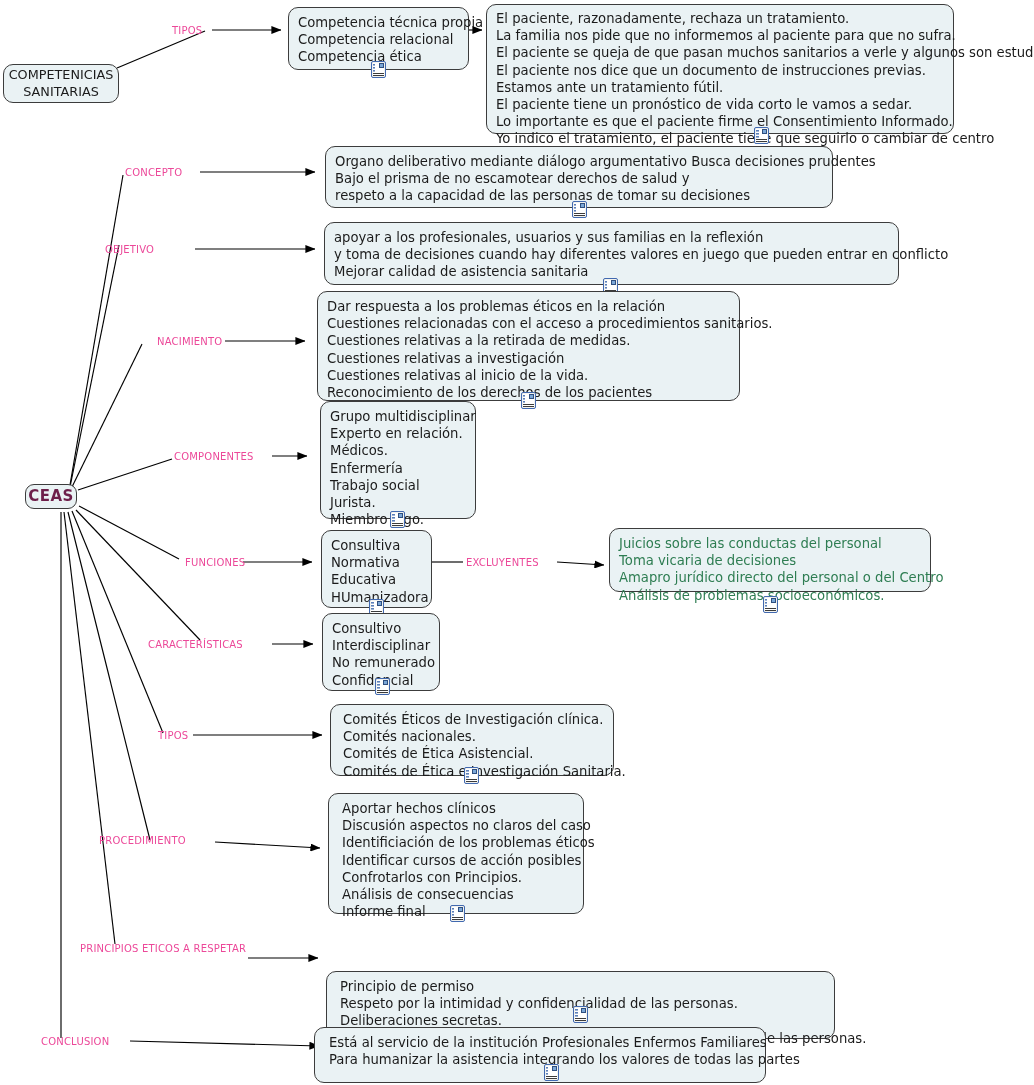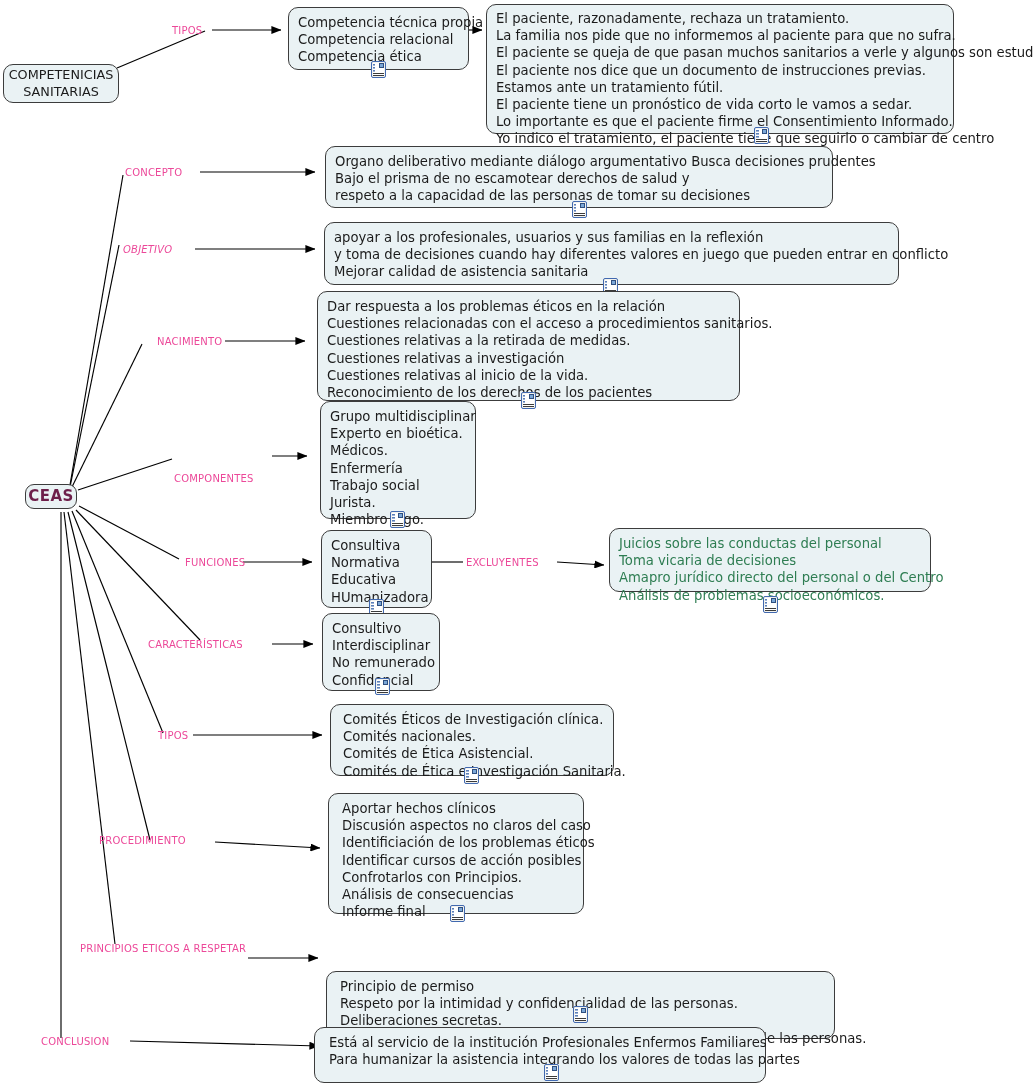--- a/index.html
+++ b/index.html
@@ -168,21 +168,21 @@
   <div class="rel" style="left:125px;top:165px;">CONCEPTO</div>
   <div class="node" style="left:325px;top:146px;width:508px;height:62px;">
     <span class="ln">Organo deliberativo mediante diálogo argumentativo Busca decisiones prudentes</span>
     <span class="ln">Bajo el prisma de no escamotear derechos de salud y</span>
     <span class="ln">respeto a la capacidad de las personas de tomar su decisiones</span>
   </div>
   <div class="note" style="left:572px;top:201px;">
       <i></i>
     </div>
 
-  <div class="rel" style="left:123px;top:242px;font-style:italic;">OBJETIVO</div>
+  <div class="rel" style="left:105px;top:242px;">OBJETIVO</div>
   <div class="node" style="left:324px;top:222px;width:575px;height:63px;">
     <span class="ln">apoyar a los profesionales, usuarios y sus familias en la reflexión</span>
     <span class="ln">y toma de decisiones cuando hay diferentes valores en juego que pueden entrar en conflicto</span>
     <span class="ln">Mejorar calidad de asistencia sanitaria</span>
   </div>
   <div class="note" style="left:603px;top:278px;">
       <i></i>
     </div>
 
   <div class="rel" style="left:145px;top:334px;margin-left:12px;">NACIMIENTO</div>
@@ -191,24 +191,24 @@
     <span class="ln">Cuestiones relacionadas con el acceso a procedimientos sanitarios.</span>
     <span class="ln">Cuestiones relativas a la retirada de medidas.</span>
     <span class="ln">Cuestiones relativas a investigación</span>
     <span class="ln">Cuestiones relativas al inicio de la vida.</span>
     <span class="ln">Reconocimiento de los derechos de los pacientes</span>
   </div>
   <div class="note" style="left:521px;top:392px;">
       <i></i>
     </div>
 
-  <div class="rel" style="left:174px;top:471px;">COMPONENTES</div>
+  <div class="rel" style="left:174px;top:449px;">COMPONENTES</div>
   <div class="node" style="left:320px;top:401px;width:156px;height:118px;">
     <span class="ln">Grupo multidisciplinar</span>
-    <span class="ln">Experto en bioética.</span>
+    <span class="ln">Experto en relación.</span>
     <span class="ln">Médicos.</span>
     <span class="ln">Enfermería</span>
     <span class="ln">Trabajo social</span>
     <span class="ln">Jurista.</span>
     <span class="ln">Miembro lego.</span>
   </div>
   <div class="note" style="left:390px;top:511px;">
       <i></i>
     </div>
 

